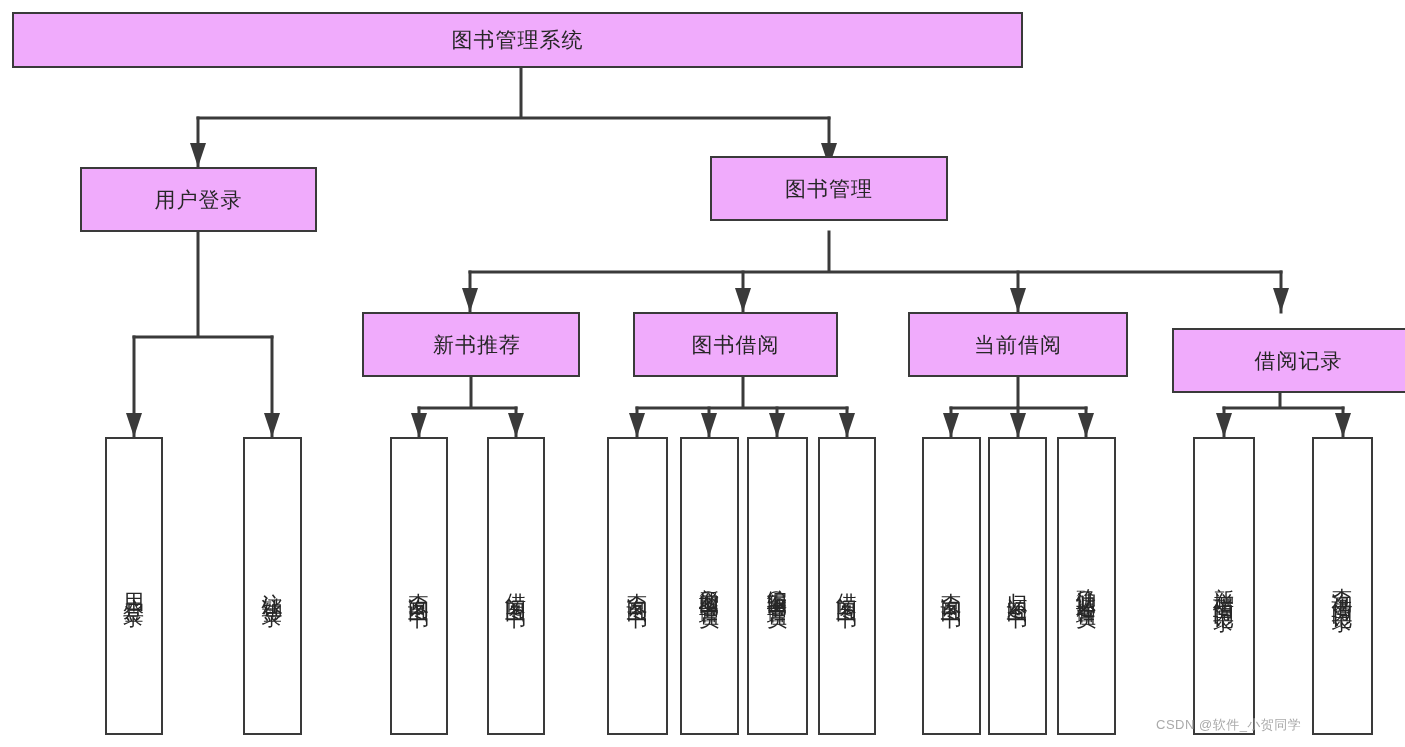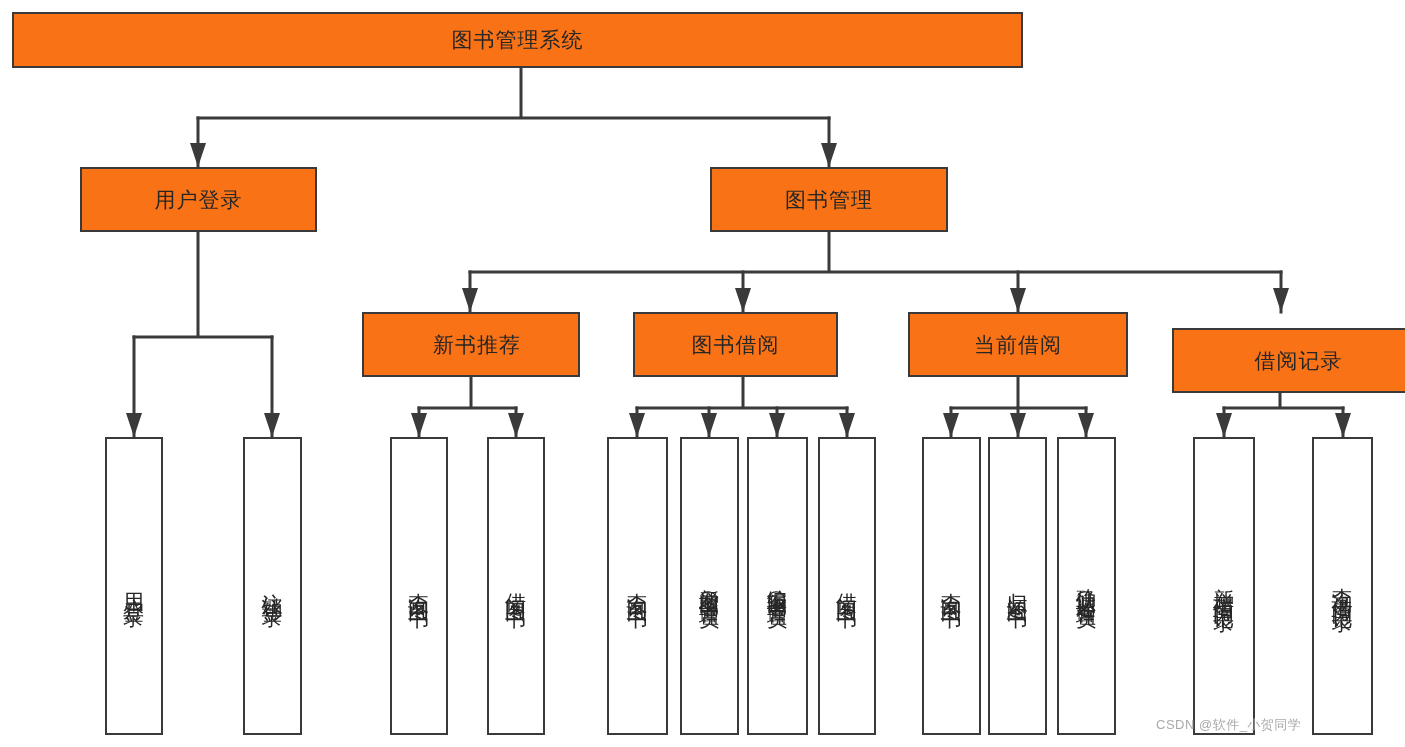--- a/index.html
+++ b/index.html
@@ -15,21 +15,21 @@
     position:relative;
     width:1405px;height:747px;
     background:var(--bg);
     overflow:hidden;
   }
   #wires{position:absolute;left:0;top:0;width:1405px;height:747px;}
   .hbox{
     position:absolute;
     box-sizing:border-box;
     border:2px solid var(--border);
-    background:#f97316;
+    background:#f0abfc;
     display:flex;align-items:center;justify-content:center;
     font-size:21px;
     letter-spacing:1px;
     color:var(--text);
     z-index:2;
   }
   .vbox{
     position:absolute;
     box-sizing:border-box;
     border:2px solid var(--border);
@@ -99,21 +99,21 @@
 
       <path d="M1280 377 V408 M1224 408 H1343"></path>
       <line x1="1224" y1="408" x2="1224" y2="437" marker-end="url(#arrow)"></line>
       <line x1="1343" y1="408" x2="1343" y2="437" marker-end="url(#arrow)"></line>
     </g>
   </svg>
 
   <div class="hbox" style="left:12px;top:12px;width:1011px;height:56px;">图书管理系统</div>
 
   <div class="hbox" style="left:80px;top:167px;width:237px;height:65px;">用户登录</div>
-  <div class="hbox" style="left:710px;top:167px;width:238px;height:65px;">图书管理</div>
+  <div class="hbox" style="left:710px;top:156px;width:238px;height:65px;">图书管理</div>
 
   <div class="hbox" style="left:362px;top:312px;width:218px;height:65px;padding-left:12px;">新书推荐</div>
   <div class="hbox" style="left:633px;top:312px;width:205px;height:65px;">图书借阅</div>
   <div class="hbox" style="left:908px;top:312px;width:220px;height:65px;text-align:right;">当前借阅</div>
   <div class="hbox" style="left:1172px;top:328px;width:253px;height:65px;">借阅记录</div>
 
   <div class="vbox" style="left:105px;top:437px;width:58px;height:298px;">用户登录</div>
   <div class="vbox" style="left:243px;top:437px;width:59px;height:298px;">注销登录</div>
 
   <div class="vbox" style="left:390px;top:437px;width:58px;height:298px;">查询图书</div>

